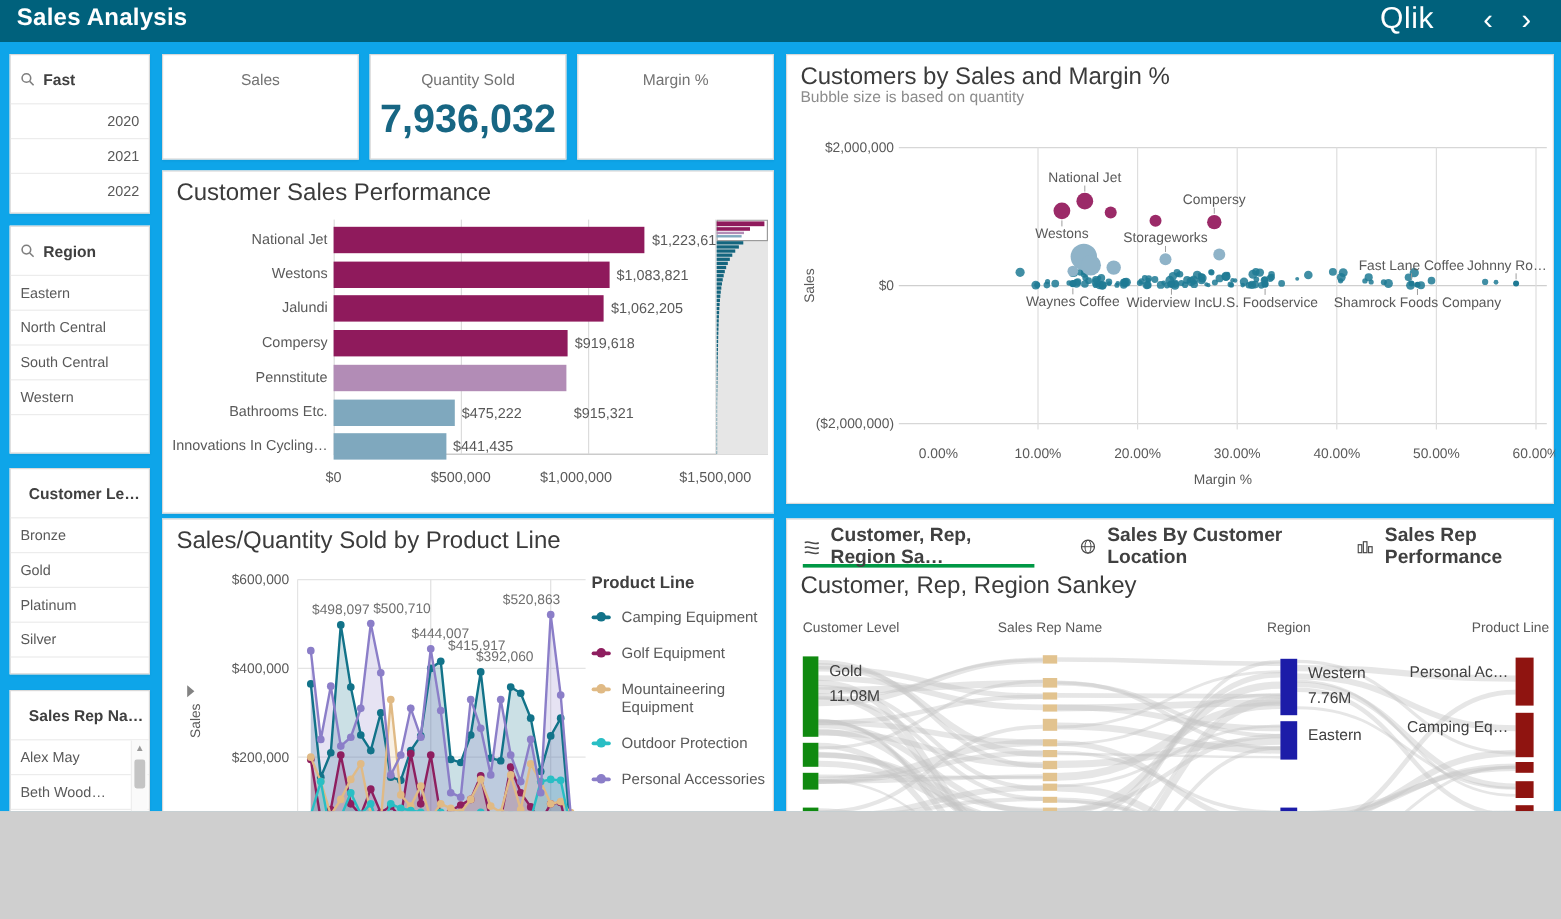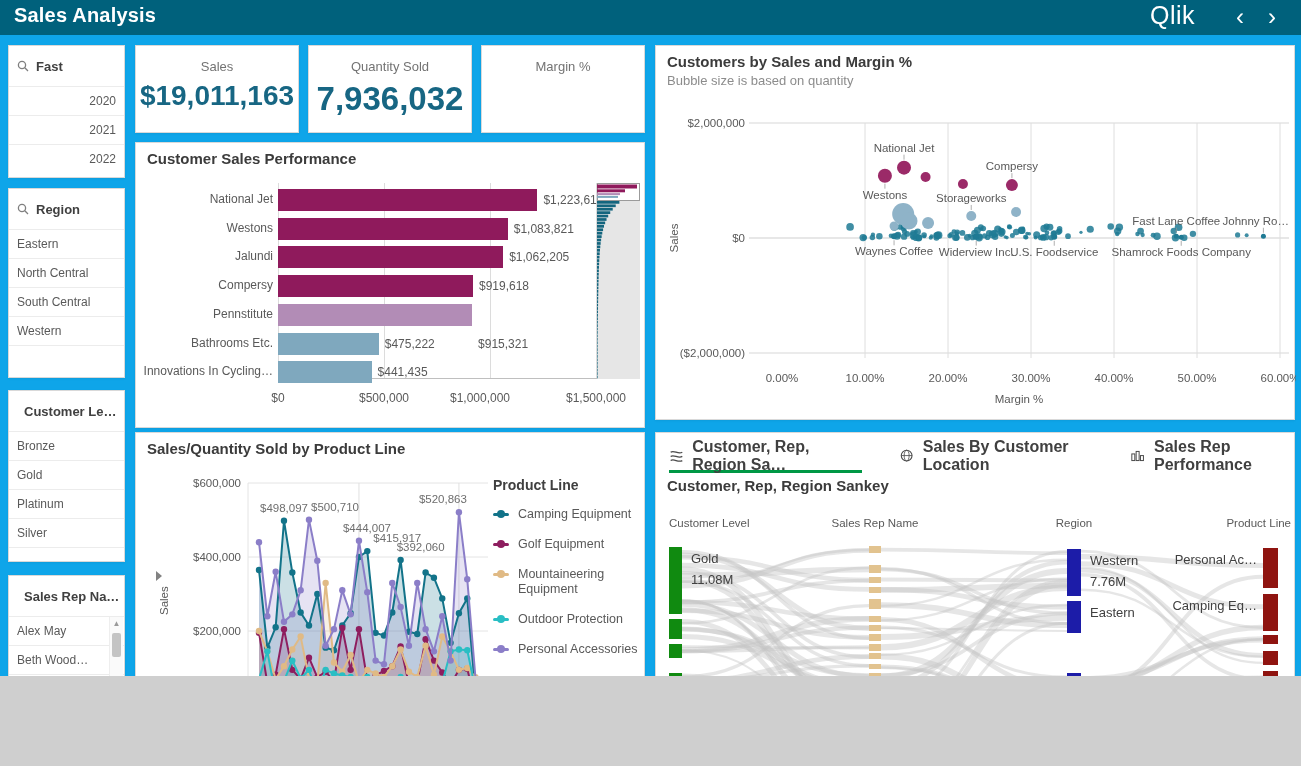--- a/index.html
+++ b/index.html
@@ -6,21 +6,21 @@
   .stage{position:relative;width:1301px;height:676px;background:#0ea5e9;overflow:hidden;
          font-family:"Liberation Sans",sans-serif;color:#595959;}
   
   .appbar{position:absolute;left:0;top:0;width:1301px;height:35px;background:#00617C;}
   .appbar .title{position:absolute;left:14px;top:4px;font-size:20px;font-weight:700;color:#fff;letter-spacing:.2px;}
   .appbar .logo{position:absolute;left:1150px;top:1px;font-size:25px;color:#fff;font-weight:400;letter-spacing:.5px;}
   .appbar .nav{position:absolute;top:0px;width:28px;height:35px;color:#fff;font-size:24px;line-height:33px;text-align:center;cursor:pointer;}
   .nav.prev{left:1226px}.nav.next{left:1258px}
   
   .panel{position:absolute;background:#fff;border:1px solid #D9D9D9;box-shadow:0 1px 2px rgba(0,0,0,.06);box-sizing:border-box;}
-  .ptitle{position:absolute;left:11px;top:7px;font-size:15px;font-weight:700;color:#3B3B3B;}
+  .ptitle{position:absolute;left:11px;top:7px;font-size:20px;font-weight:400;color:#3B3B3B;}
   .psub{position:absolute;left:11px;top:27px;font-size:13px;color:#8C8C8C;}
   
   .fbox{position:absolute;left:8px;width:117px;background:#fff;border:1px solid #D9D9D9;box-sizing:border-box;box-shadow:0 1px 2px rgba(0,0,0,.06);}
   .fhead{height:40px;display:flex;align-items:center;gap:7px;padding:0 8px;font-size:13px;font-weight:700;color:#404040;white-space:nowrap;overflow:hidden;}
   .frow{height:28px;line-height:28px;font-size:12px;color:#595959;padding:0 8px;border-top:1px solid #ECECEC;white-space:nowrap;overflow:hidden;cursor:pointer;}
   .frow.right{text-align:right;}
   .frow.empty{cursor:default;}
   .fscroll{position:absolute;right:1px;top:41px;bottom:1px;width:13px;background:#FAFAFA;border-left:1px solid #EEE;}
   .fscroll .thumb{position:absolute;left:2px;top:16px;width:9px;height:24px;background:#C4C4C4;border-radius:2px;}
   .fscroll .arr{position:absolute;left:0;width:13px;font-size:8px;color:#9a9a9a;text-align:center;}
@@ -120,21 +120,20 @@
           <div class="thumb"></div>
           <div class="arr" style="bottom: 2px;">▼</div>
         </div>
       </div>
     </div>
   <div class="hlbox"></div>
   <div class="vbtn">View Sales Details</div>
 
   <div class="panel kpi" style="left:135px">
     <div class="lab">Sales</div>
-    <div class="val" style="font-size:28px">$19,011,163</div>
   </div>
   <div class="panel kpi" style="left:308px">
     <div class="lab">Quantity Sold</div>
     <div class="val" style="font-size:33px">7,936,032</div>
   </div>
   <div class="panel kpi" style="left:481px">
     <div class="lab">Margin %</div>
   </div>
 
   <div class="panel" style="left:135px;top:142px;width:510px;height:286px">

